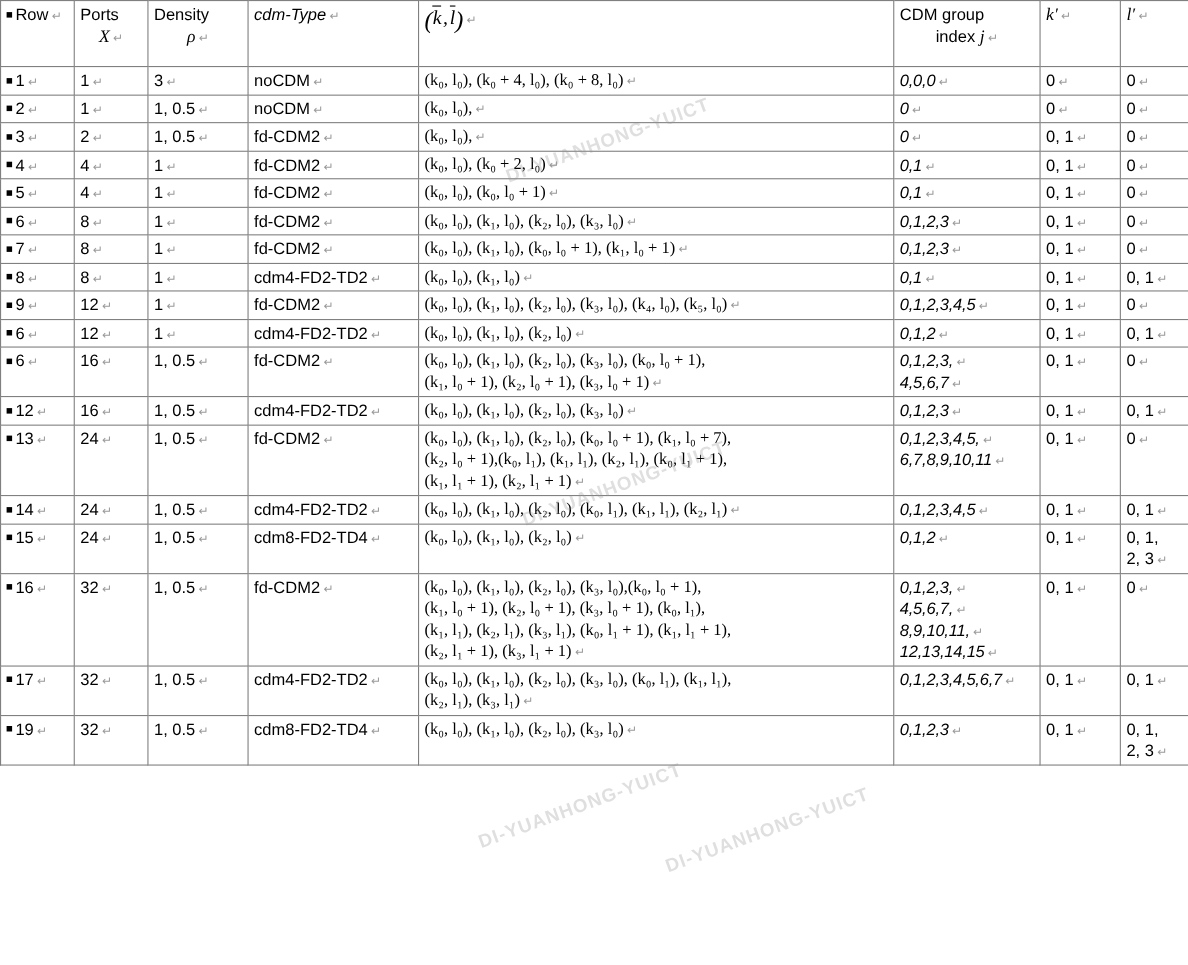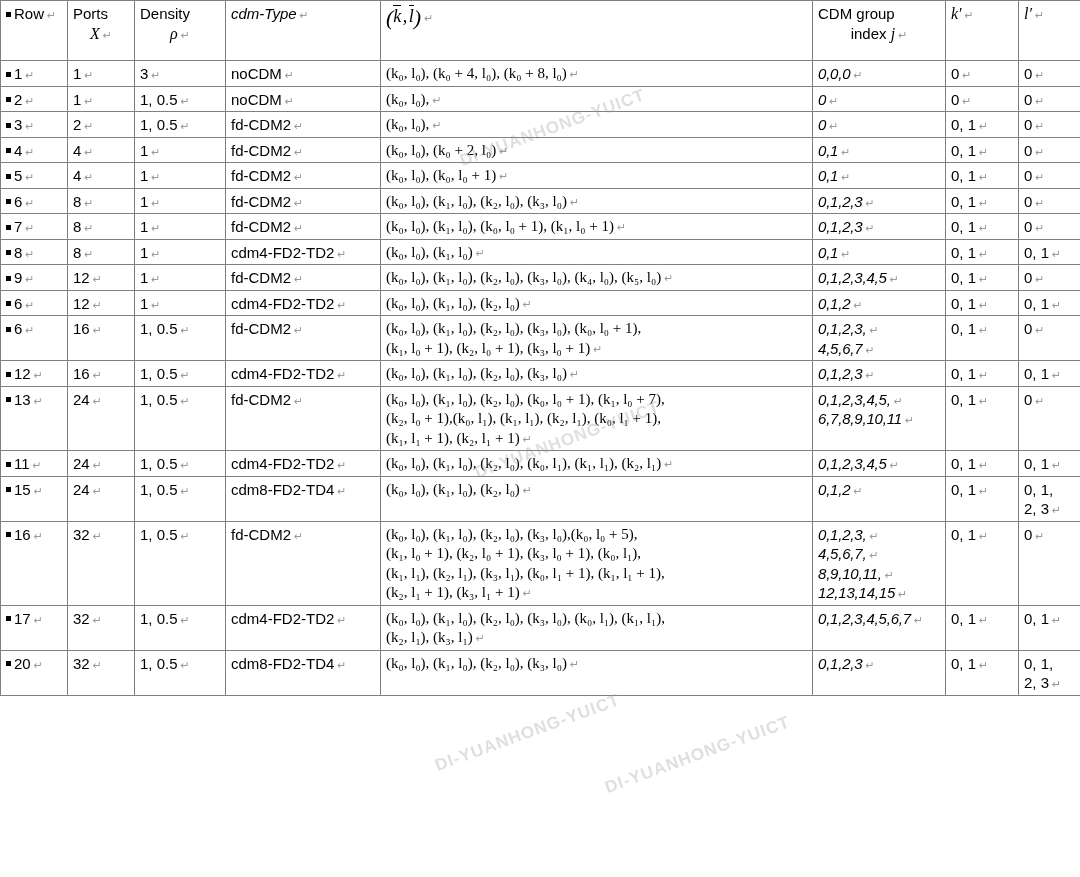--- a/index.html
+++ b/index.html
@@ -416,21 +416,21 @@
             <span class="grp-line">6,7,8,9,10,11<span class="pm">↵</span></span>
           </td>
           <td class="kp-c">
             <span style="display: block; white-space: nowrap;">0, 1<span class="pm">↵</span></span>
           </td>
           <td class="lp-c">
             <span style="display: block; white-space: nowrap;">0<span class="pm">↵</span></span>
           </td>
         </tr>
         <tr>
-          <td class="row-c"><span class="bullet"></span><span>11</span><span class="pm">↵</span></td>
+          <td class="row-c"><span class="bullet"></span><span>14</span><span class="pm">↵</span></td>
           <td class="ports-c"><span>24</span><span class="pm">↵</span></td>
           <td class="dens-c"><span>1, 0.5</span><span class="pm">↵</span></td>
           <td class="cdm-c"><span>cdm4-FD2-TD2</span><span class="pm">↵</span></td>
           <td class="kl-c">
             <span class="kl-line">(k₀, l₀), (k₁, l₀), (k₂, l₀), (k₀, l₁), (k₁, l₁), (k₂, l₁)<span class="pm">↵</span></span>
           </td>
           <td class="grp-c">
             <span class="grp-line">0,1,2,3,4,5<span class="pm">↵</span></span>
           </td>
           <td class="kp-c">
@@ -458,21 +458,21 @@
             <span style="display: block; white-space: nowrap;">0, 1,</span>
             <span style="display: block; white-space: nowrap;">2, 3<span class="pm">↵</span></span>
           </td>
         </tr>
         <tr>
           <td class="row-c"><span class="bullet"></span><span>16</span><span class="pm">↵</span></td>
           <td class="ports-c"><span>32</span><span class="pm">↵</span></td>
           <td class="dens-c"><span>1, 0.5</span><span class="pm">↵</span></td>
           <td class="cdm-c"><span>fd-CDM2</span><span class="pm">↵</span></td>
           <td class="kl-c">
-            <span class="kl-line">(k₀, l₀), (k₁, l₀), (k₂, l₀), (k₃, l₀),(k₀, l₀ + 5),</span>
+            <span class="kl-line">(k₀, l₀), (k₁, l₀), (k₂, l₀), (k₃, l₀),(k₀, l₀ + 1),</span>
             <span class="kl-line">(k₁, l₀ + 1), (k₂, l₀ + 1), (k₃, l₀ + 1),  (k₀, l₁),</span>
             <span class="kl-line">(k₁, l₁), (k₂, l₁), (k₃, l₁), (k₀, l₁ + 1), (k₁, l₁ + 1),</span>
             <span class="kl-line">(k₂, l₁ + 1), (k₃, l₁ + 1)<span class="pm">↵</span></span>
           </td>
           <td class="grp-c">
             <span class="grp-line">0,1,2,3,<span class="pm">↵</span></span>
             <span class="grp-line">4,5,6,7,<span class="pm">↵</span></span>
             <span class="grp-line">8,9,10,11,<span class="pm">↵</span></span>
             <span class="grp-line">12,13,14,15<span class="pm">↵</span></span>
           </td>
@@ -496,21 +496,21 @@
             <span class="grp-line">0,1,2,3,4,5,6,7<span class="pm">↵</span></span>
           </td>
           <td class="kp-c">
             <span style="display: block; white-space: nowrap;">0, 1<span class="pm">↵</span></span>
           </td>
           <td class="lp-c">
             <span style="display: block; white-space: nowrap;">0, 1<span class="pm">↵</span></span>
           </td>
         </tr>
         <tr>
-          <td class="row-c"><span class="bullet"></span><span>20</span><span class="pm">↵</span></td>
+          <td class="row-c"><span class="bullet"></span><span>19</span><span class="pm">↵</span></td>
           <td class="ports-c"><span>32</span><span class="pm">↵</span></td>
           <td class="dens-c"><span>1, 0.5</span><span class="pm">↵</span></td>
           <td class="cdm-c"><span>cdm8-FD2-TD4</span><span class="pm">↵</span></td>
           <td class="kl-c">
             <span class="kl-line">(k₀, l₀), (k₁, l₀), (k₂, l₀), (k₃, l₀)<span class="pm">↵</span></span>
           </td>
           <td class="grp-c">
             <span class="grp-line">0,1,2,3<span class="pm">↵</span></span>
           </td>
           <td class="kp-c">

